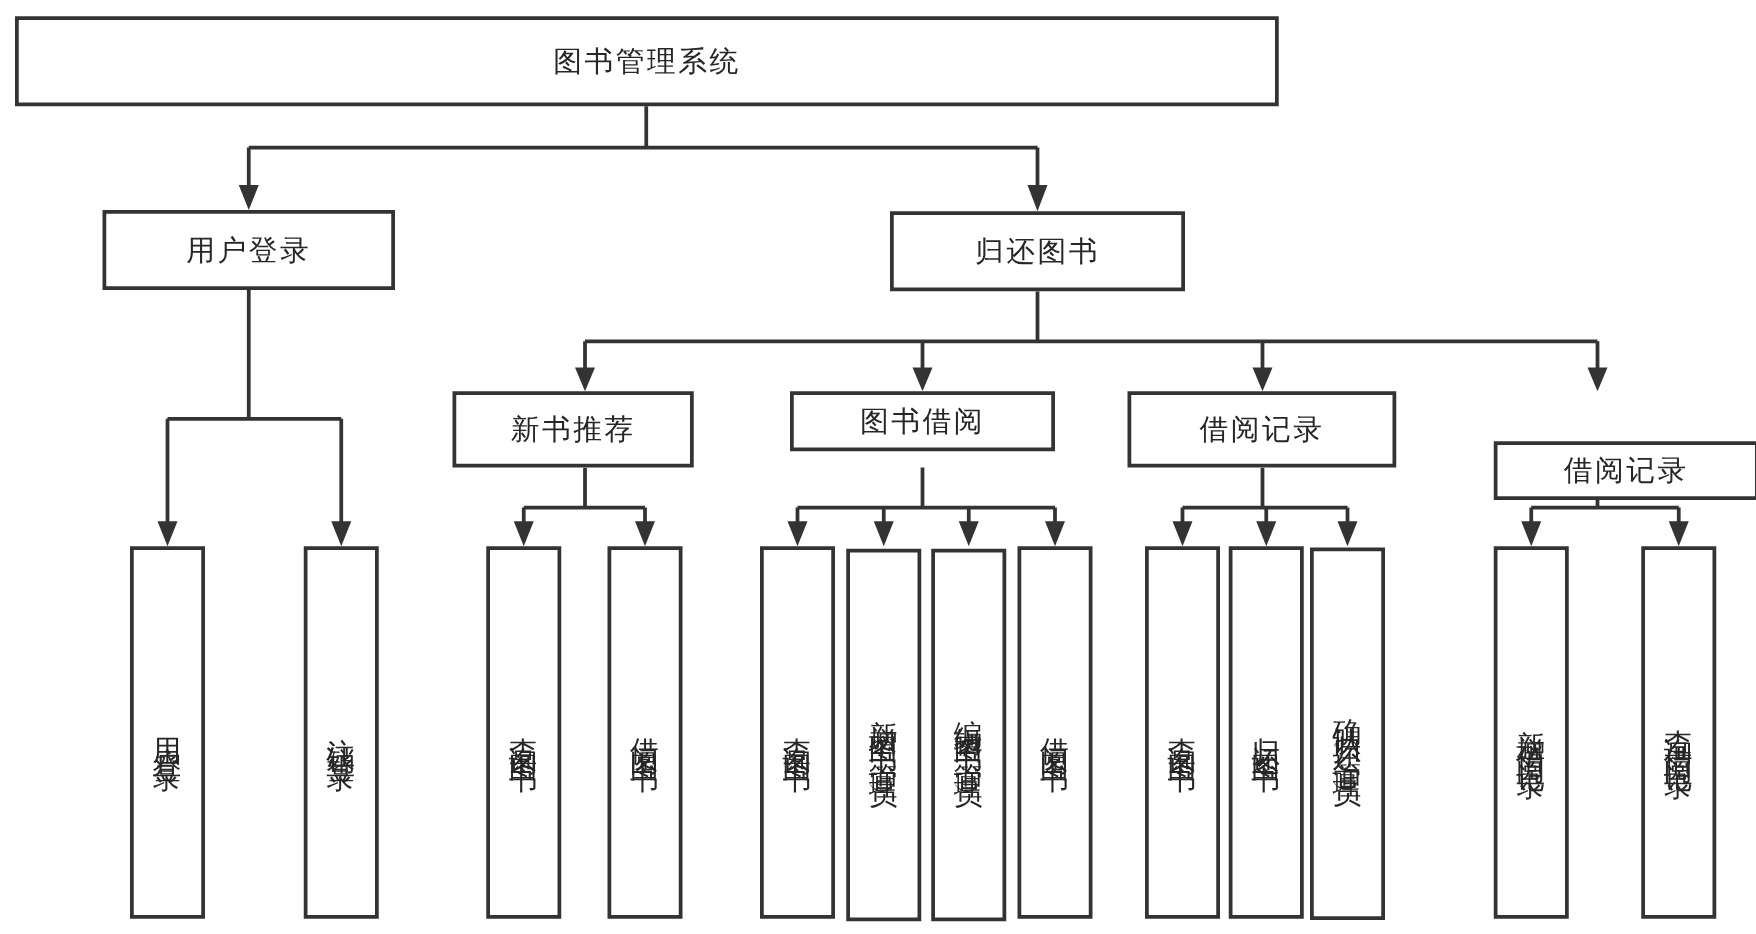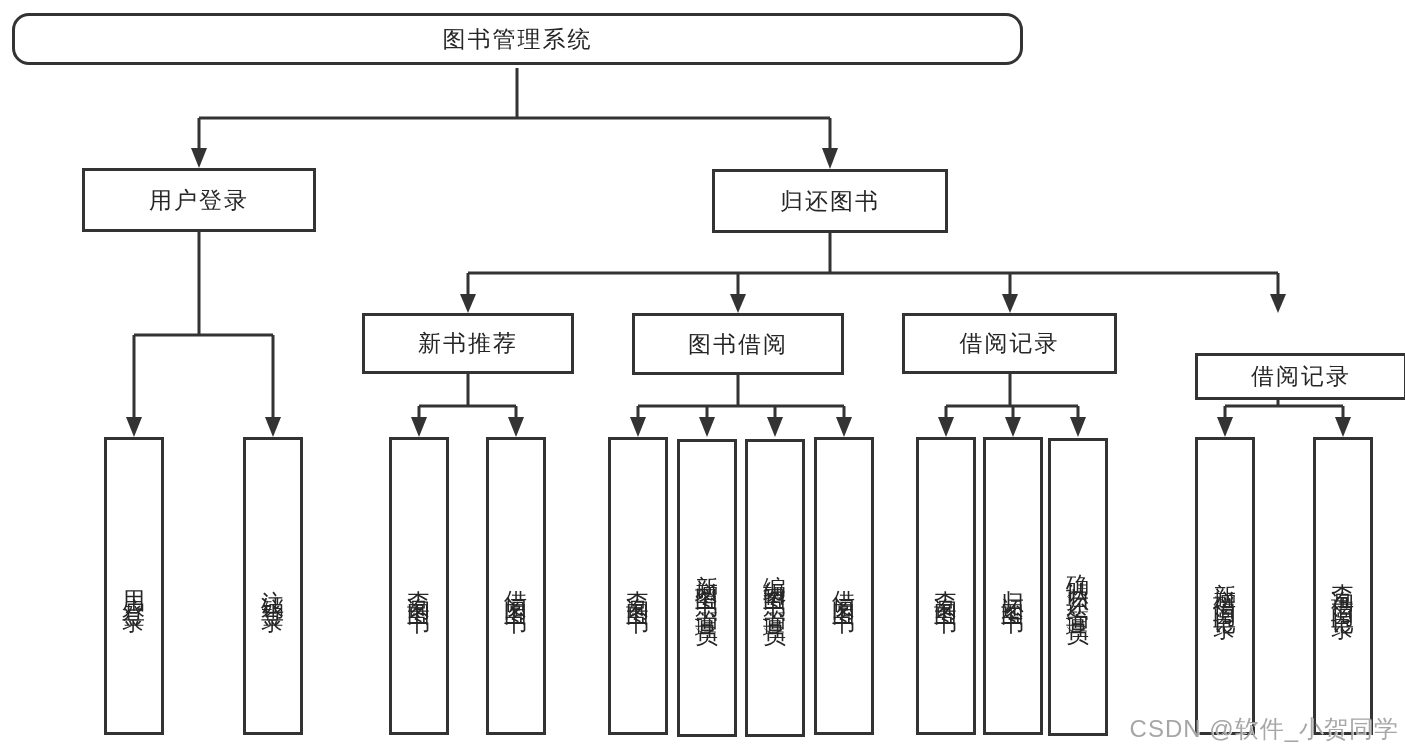--- a/index.html
+++ b/index.html
@@ -114,35 +114,35 @@
 
     <g stroke="#333333" stroke-width="3" fill="none">
       <path d="M1278 374 V406 M1225 406 H1343 M1225 406 V419 M1343 406 V419"></path>
     </g>
     <g fill="#333333" stroke="none">
       <polygon points="1217,417 1233,417 1225,437"></polygon>
       <polygon points="1335,417 1351,417 1343,437"></polygon>
     </g>
   </svg>
 
-  <div class="box h-box" style="left:12px; top:13px; width:1011px; height:52px;border-radius:17px;">
+  <div class="box h-box" style="left:12px; top:13px; width:1011px; height:72px;">
     <span>图书管理系统</span>
   </div>
 
   <div class="box h-box" style="left:82px; top:168px; width:234px; height:64px;">
     <span>用户登录</span>
   </div>
   <div class="box h-box" style="left:712px; top:169px; width:236px; height:64px;">
     <span>归还图书</span>
   </div>
 
-  <div class="box h-box" style="left:362px; top:313px; width:212px; height:61px;">
+  <div class="box h-box" style="left:362px; top:313px; width:193px; height:61px;">
     <span>新书推荐</span>
   </div>
-  <div class="box h-box" style="left:632px; top:313px; width:212px; height:62px;justify-content:center;">
+  <div class="box h-box" style="left:632px; top:313px; width:212px; height:48px;justify-content:center;">
     <span>图书借阅</span>
   </div>
   <div class="box h-box" style="left:902px; top:313px; width:215px; height:61px;">
     <span>借阅记录</span>
   </div>
   <div class="box h-box" style="left:1195px; top:313px; width:212px; height:47px;margin-top:40px;">
     <span>借阅记录</span>
   </div>
 
   <div class="box v-box" style="left:104px; top:437px; width:60px; height:298px;">
@@ -182,15 +182,14 @@
     <span class="vtext">确认归还（管理员）</span>
   </div>
 
   <div class="box v-box" style="left:1195px; top:437px; width:60px; height:298px;">
     <span class="vtext">新增借阅记录</span>
   </div>
   <div class="box v-box" style="left:1313px; top:437px; width:60px; height:298px;">
     <span class="vtext">查询借阅记录</span>
   </div>
 
-  <div class="watermark">CSDN @软件_小贺同学</div>
 
 </div>
 
 </body></html>

